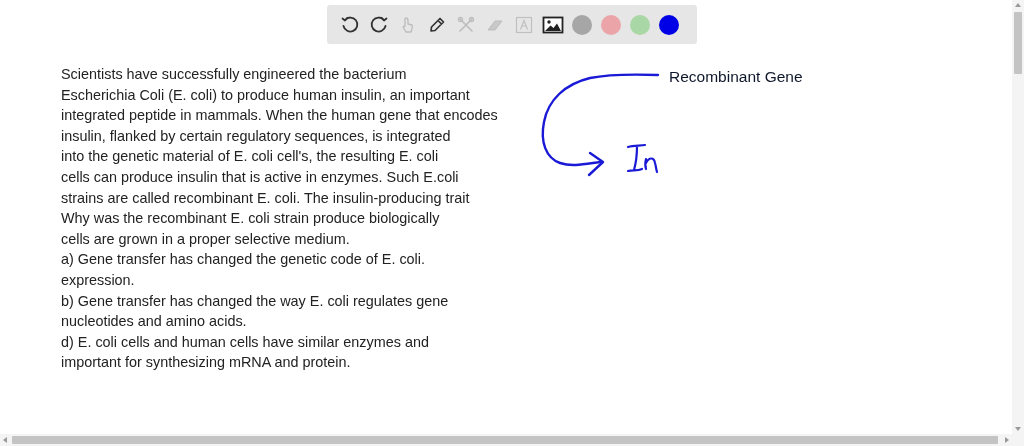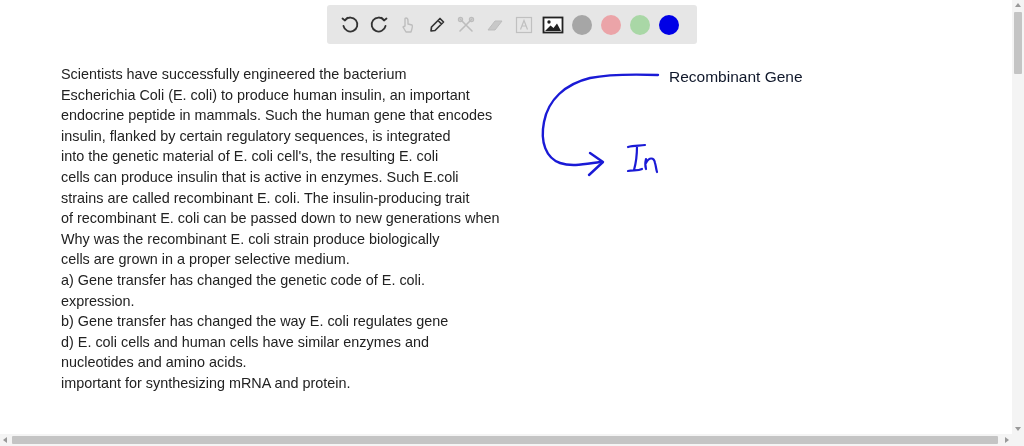--- a/index.html
+++ b/index.html
@@ -58,33 +58,32 @@
   }
   .corner { position:absolute; left:1012px; top:434px; width:12px; height:12px; background:#f4f4f4; }
 </style>
 </head>
 <body>
 
 <div class="canvas">
   <div class="question">
     <p>Scientists have successfully engineered the bacterium</p>
     <p>Escherichia Coli (E. coli) to produce human insulin, an important</p>
-    <p>endocrine peptide in mammals. Such the human gene that encodes</p>
+    <p>integrated peptide in mammals. When the human gene that encodes</p>
     <p>insulin, flanked by certain regulatory sequences, is integrated</p>
     <p>into the genetic material of E. coli cell's, the resulting E. coli</p>
     <p>cells can produce insulin that is active in enzymes. Such E.coli</p>
     <p>strains are called recombinant E. coli. The insulin-producing trait</p>
-    <p>of recombinant E. coli can be passed down to new generations when</p>
     <p>Why was the recombinant E. coli strain produce biologically</p>
     <p>cells are grown in a proper selective medium.</p>
     <p>a) Gene transfer has changed the genetic code of E. coli.</p>
     <p>expression.</p>
     <p>b) Gene transfer has changed the way E. coli regulates gene</p>
+    <p>nucleotides and amino acids.</p>
     <p>d) E. coli cells and human cells have similar enzymes and</p>
-    <p>nucleotides and amino acids.</p>
     <p>important for synthesizing mRNA and protein.</p>
   </div>
 
   <div class="label">Recombinant Gene</div>
 
   <svg class="drawing" width="1012" height="434">
 
     <path d="M658 75 C 630 74, 605 75, 590 78 C 565 84, 548 100, 544 122 C 540 142, 546 158, 560 163 C 572 167, 585 164, 600 162" fill="none" stroke="#1a1ad6" stroke-width="2.4" stroke-linecap="round" stroke-linejoin="round"></path>
     <path d="M590 153 L 603 162 L 589 175" fill="none" stroke="#1a1ad6" stroke-width="2.4" stroke-linecap="round" stroke-linejoin="round"></path>
 

